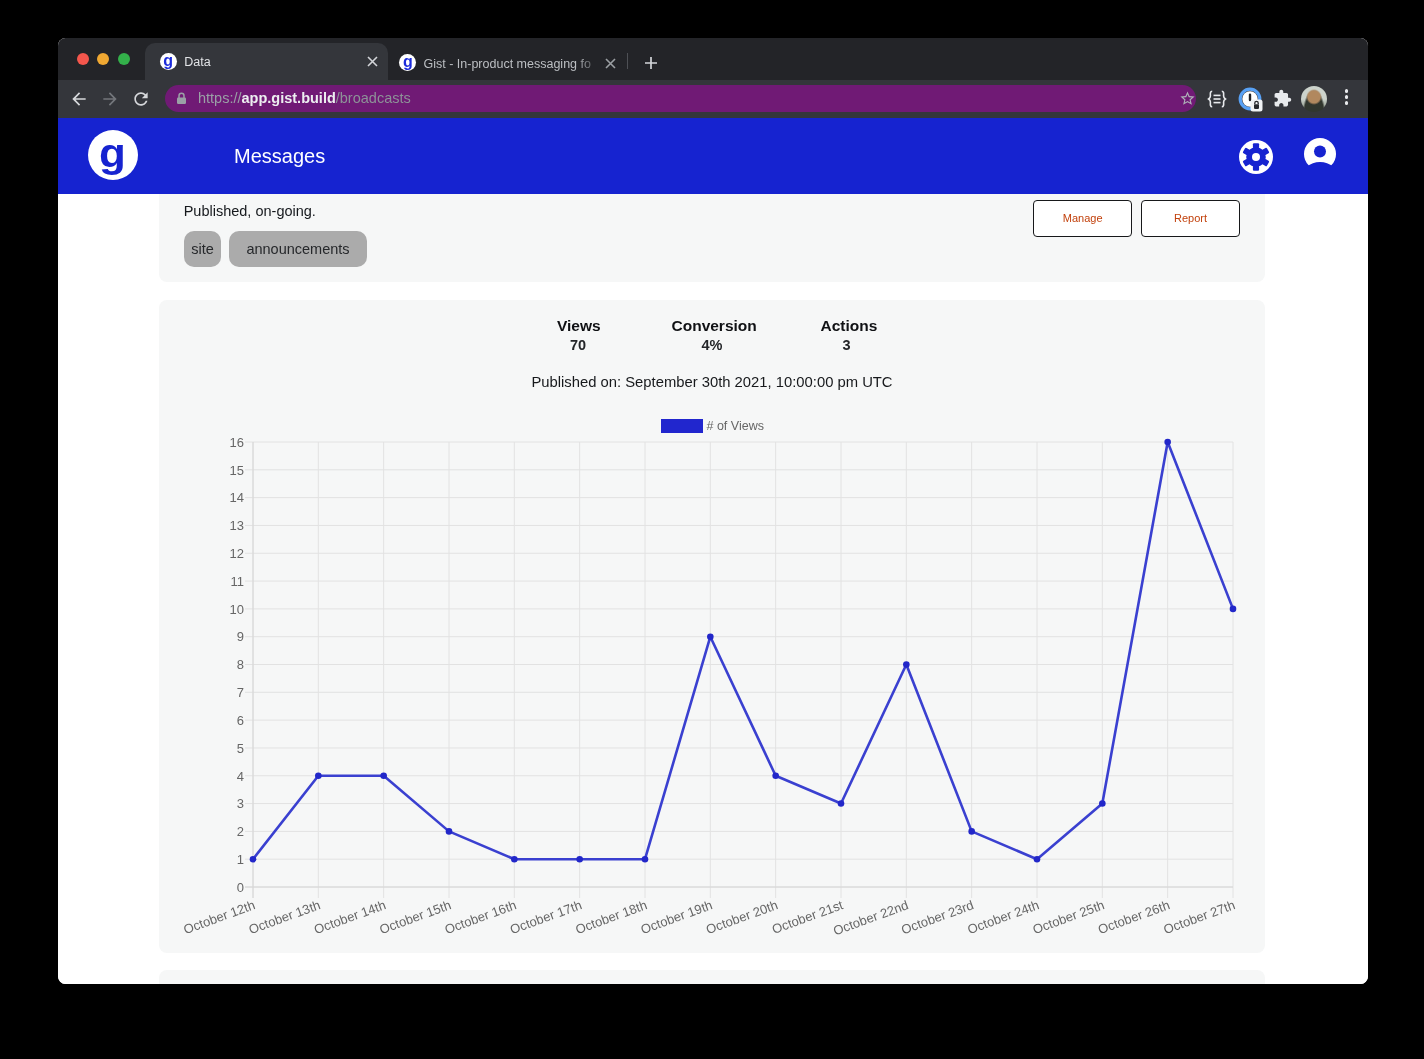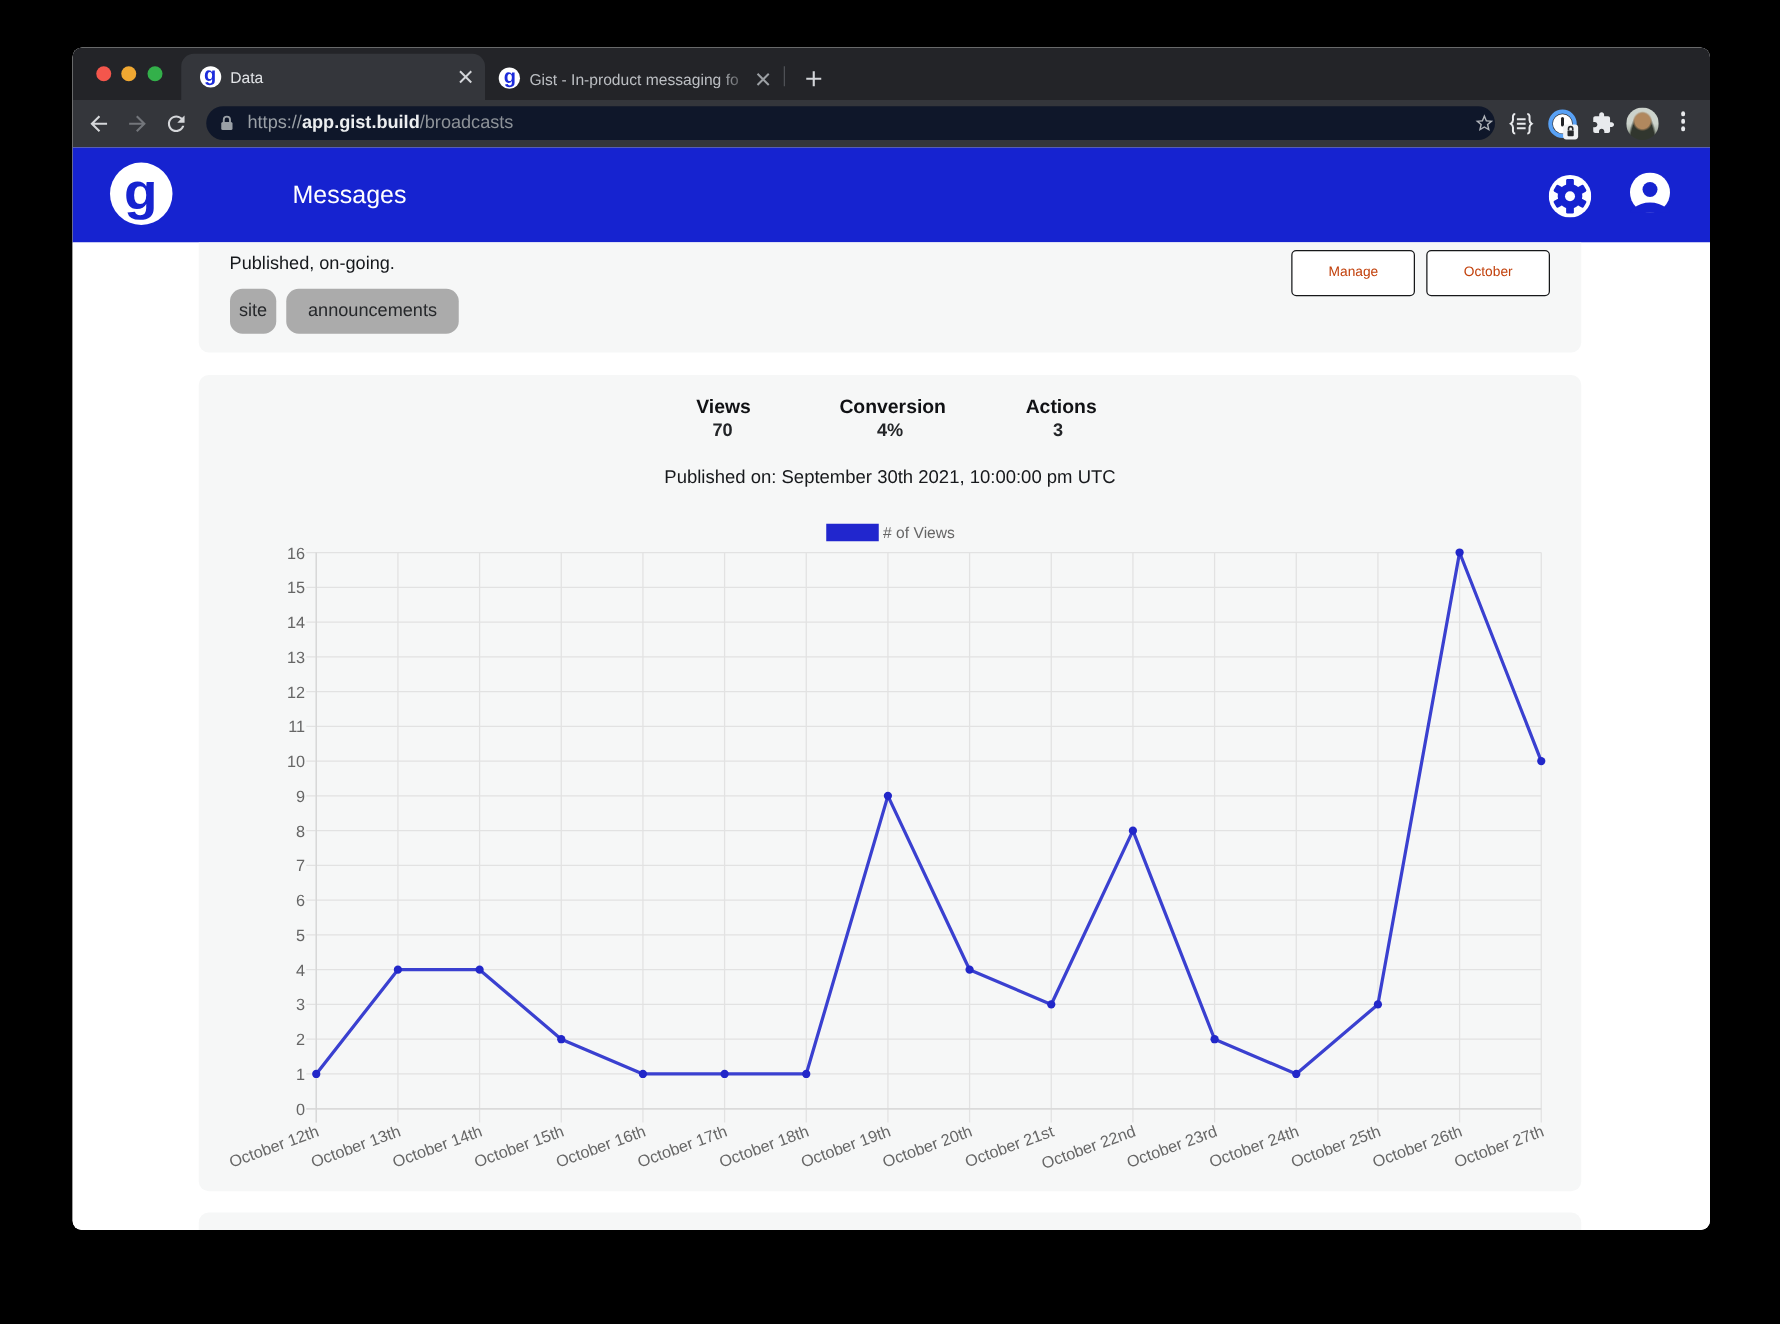--- a/index.html
+++ b/index.html
@@ -6,21 +6,21 @@
 font-family:"Liberation Sans",sans-serif;}
 *{box-sizing:border-box}
 #win{position:absolute;left:57.5px;top:38px;width:1310.5px;height:946px;border-radius:7.5px;
 overflow:hidden;background:#fff;}
 #tabstrip{position:absolute;left:0;top:0;width:100%;height:42px;background:#232428;}
 .tl{position:absolute;top:15px;width:12px;height:12px;border-radius:50%;}
 #activetab{position:absolute;left:87.7px;top:5px;width:243px;height:37px;background:#34363b;border-radius:10px 10px 0 0;}
 .favcircle{position:absolute;width:17px;height:17px;border-radius:50%;background:#fff;text-align:center;}
 .favcircle span{font-size:16px;font-weight:bold;color:#1c2bdb;line-height:16.5px;display:block;}
 #toolbar{position:absolute;left:0;top:42px;width:100%;height:38px;background:#34363b;}
-#omnibox{position:absolute;left:107.5px;top:4.5px;width:1031px;height:27px;border-radius:13.5px;background:#0f172a;
+#omnibox{position:absolute;left:107.5px;top:4.5px;width:1031px;height:27px;border-radius:13.5px;background:#701a75;
 color:#9aa0a6;font-size:14.5px;line-height:27px;}
 #bluenav{position:absolute;left:0;top:80px;width:100%;height:76px;background:#1623d0;}
 #content{position:absolute;left:0;top:156px;width:100%;height:790px;background:#fff;}
 .panel{position:absolute;background:#f6f7f7;width:1106px;left:101.5px;}
 .btn{position:absolute;top:6px;height:37px;background:#fff;border:1.5px solid #17181a;border-radius:4px;
 font-size:11px;color:#c2410c;text-align:center;line-height:34px;}
 .tag{position:absolute;top:37.4px;height:36px;background:#ababab;border-radius:10px;font-size:14.5px;
 color:#26282b;text-align:center;line-height:36px;}
 .navlink{position:absolute;top:0;height:76px;line-height:76px;color:#fff;font-size:20px;}
 .statlbl{font-weight:bold;font-size:15.5px;color:#101114;text-align:center;}
@@ -130,21 +130,21 @@
       <ellipse cx="16" cy="39" rx="18.5" ry="15" fill="#1623d0"></ellipse>
     </svg>
   </div>
 
   <div id="content">
     <div class="panel" style="top:0;height:88px;border-radius:0 0 8px 8px">
       <div style="position:absolute;left:24.7px;top:9px;font-size:14.5px;color:#15181c">Published, on-going.</div>
       <div class="tag" style="left:24.7px;width:37.6px">site</div>
       <div class="tag" style="left:70px;width:138px">announcements</div>
       <div class="btn" style="left:874.4px;width:98.7px">Manage</div>
-      <div class="btn" style="left:981.8px;width:99.5px">October</div>
+      <div class="btn" style="left:981.8px;width:99.5px">Report</div>
     </div>
     <div class="panel" style="top:105.5px;height:653.5px;border-radius:8px">
       <div style="position:absolute;left:398px;top:17.5px;width:42px" class="statlbl">Views<div class="statval">70</div></div>
       <div style="position:absolute;left:512.5px;top:17.5px;width:81px" class="statlbl">Conversion<div class="statval">4%</div></div>
       <div style="position:absolute;left:661.5px;top:17.5px;width:52px" class="statlbl">Actions<div class="statval">3</div></div>
       <div style="position:absolute;left:0;top:74.5px;width:1106px;text-align:center;font-size:14.8px;color:#17191c">Published on: September 30th 2021, 10:00:00 pm UTC</div>
       <div style="position:absolute;left:501.5px;top:119px;width:42.5px;height:14.5px;background:#2126ce"></div>
       <div style="position:absolute;left:544px;top:119.5px;font-size:12.5px;color:#666">&nbsp;# of Views</div>
     </div>
     <div class="panel" style="top:776px;height:14px;border-radius:8px 8px 0 0"></div>

